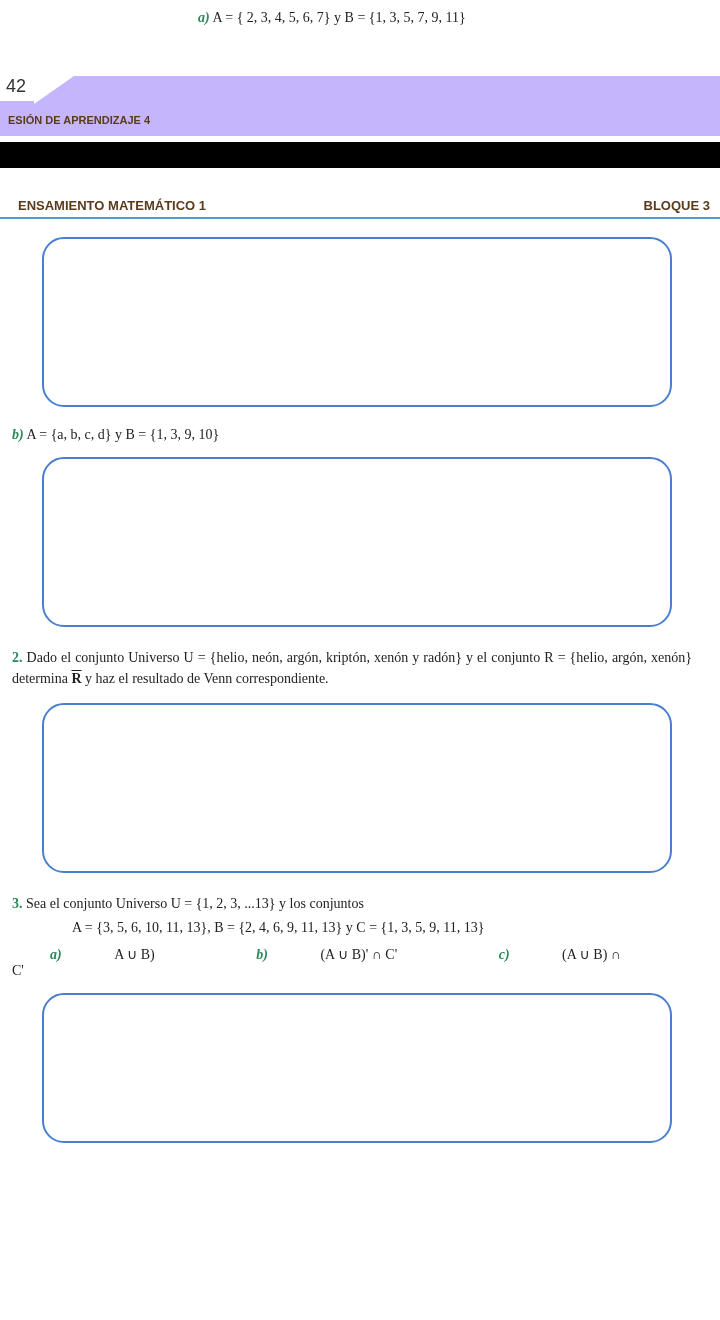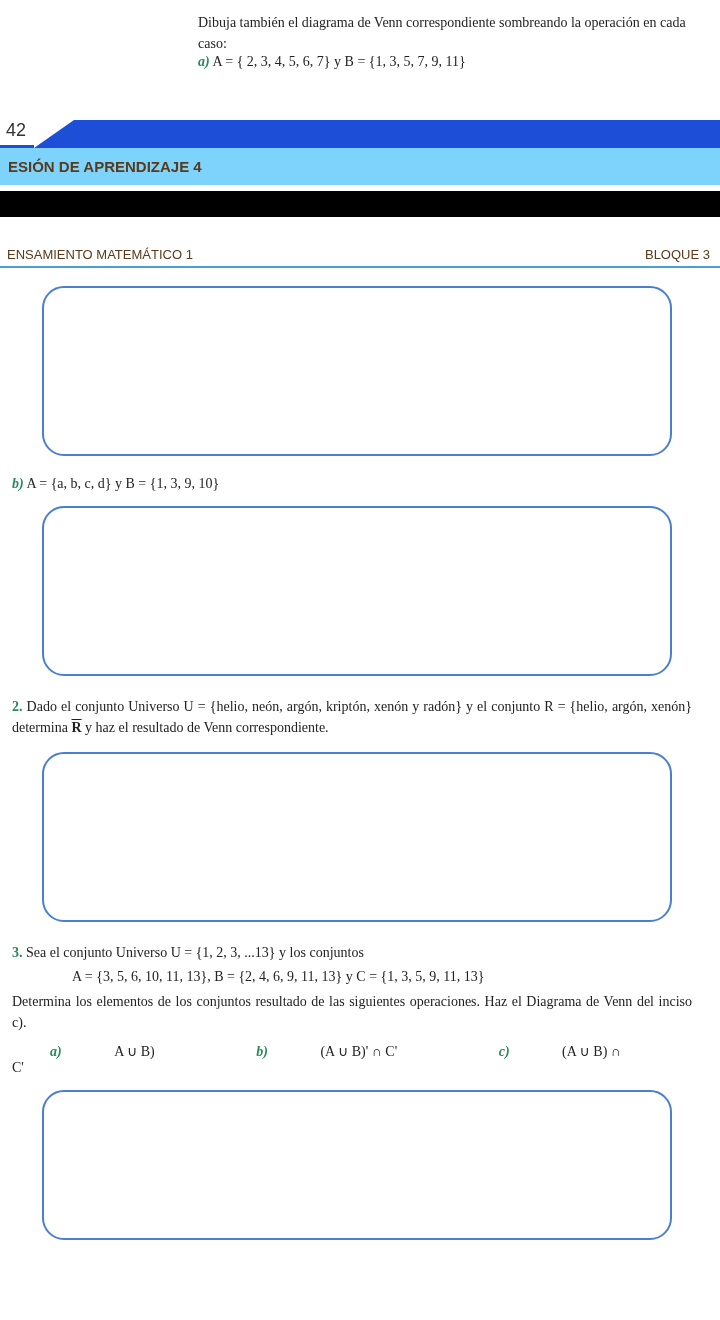--- a/index.html
+++ b/index.html
@@ -28,21 +28,21 @@
     line-height: 1.5;
     margin-top: 2px;
   }
   .sub-letter {
     color: #2a8a5a;
     font-weight: bold;
     font-style: italic;
   }
   .item-row { padding-left: 18px; }
   .page-tab-42 {
-    background: #1d4ed8;
+    background: #c4b5fd;
     height: 28px;
     position: relative;
     margin-top: 30px;
   }
   .page-tab-42 .num {
     position: absolute;
     left: 0; top: -4px;
     width: 34px;
     background: #fff;
     padding: 4px 6px;
@@ -53,36 +53,36 @@
   .page-tab-42::after {
     content: "";
     position: absolute;
     left: 34px; top: 0;
     border-top: 14px solid #fff;
     border-bottom: 14px solid transparent;
     border-left: 20px solid #fff;
     border-right: 20px solid transparent;
   }
   .session-bar {
-    background: #7dd3fc;
+    background: #c4b5fd;
     font-family: Arial, sans-serif;
     font-weight: bold;
     color: #5a3a1a;
-    font-size: 15px;
+    font-size: 11px;
     padding: 10px 8px;
   }
   .black-bar { background: #000; height: 26px; margin-top: 6px; }
   .header-row {
     display: flex;
     justify-content: space-between;
     align-items: flex-end;
-    padding: 30px 10px 4px 7px;
+    padding: 30px 10px 4px 18px;
     border-bottom: 2px solid #4aa0d0;
     font-family: Arial, sans-serif;
-    font-weight: normal;
+    font-weight: bold;
     font-size: 13px;
     color: #5a3a1a;
   }
   .content {
     padding: 4px 28px 20px 12px;
   }
   .answer-box {
     border: 2px solid #4a7fcf;
     border-radius: 22px;
     height: 170px;
@@ -103,21 +103,20 @@
     font-weight: bold;
   }
   .indent-sets { padding-left: 60px; margin: 6px 0; }
   .ops-row { margin-top: 10px; }
   .ops-row span { margin-right: 30px; margin-left: 19px; }
 </style>
 </head>
 <body>
 
 <div class="top-block">
-  <div class="sub-line">Dibuja también el diagrama de Venn correspondiente sombreando la operación en cada caso:</div>
   <div class="item-row">
     <span class="sub-letter">a)</span>
     <span>A = { 2, 3, 4, 5, 6, 7} y B = {1, 3, 5, 7, 9, 11}</span>
   </div>
 </div>
 
 <div class="page-tab-42">
   <div class="num">42</div>
 </div>
 
@@ -145,21 +144,20 @@
     <span>Dado el conjunto Universo U = {helio, neón, argón, kriptón, xenón y radón} y el conjunto R = {helio, argón, xenón} determina </span><span class="overbar">R</span><span> y haz el resultado de Venn correspondiente.</span>
   </p>
 
   <div class="answer-box"></div>
 
   <p class="para">
     <span class="num2">3.</span>
     <span>Sea el conjunto Universo U = {1, 2, 3, ...13} y los conjuntos</span>
   </p>
   <p class="indent-sets">A = {3, 5, 6, 10, 11, 13}, B = {2, 4, 6, 9, 11, 13} y C = {1, 3, 5, 9, 11, 13}</p>
-  <p class="para">Determina los elementos de los conjuntos resultado de las siguientes operaciones. Haz el Diagrama de Venn del inciso c).</p>
 
   <div class="ops-row">
     <span>
       <span class="sub-letter">a)</span>
       <span>A ∪ B)</span>
     </span>
     <span>
       <span class="sub-letter">b)</span>
       <span>(A ∪ B)' ∩ C'</span>
     </span>

